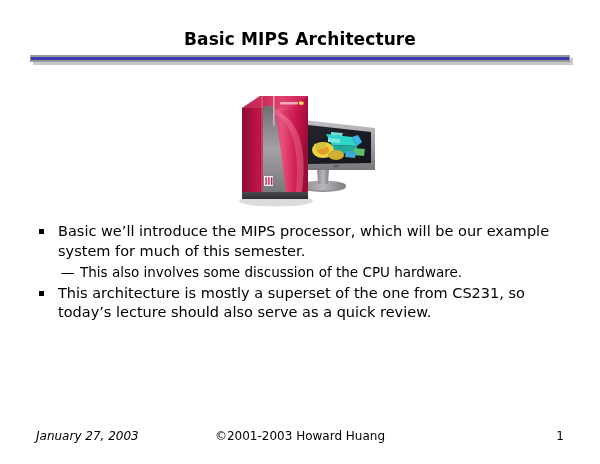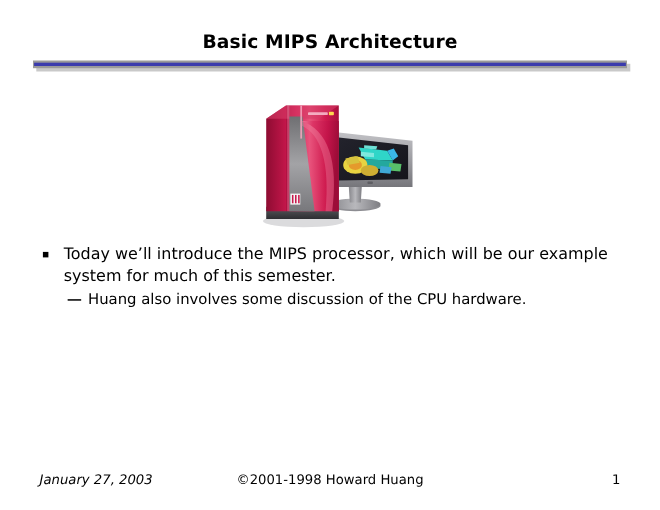--- a/index.html
+++ b/index.html
@@ -263,32 +263,36 @@
 
       <rect x="33" y="12" width="2" height="96" fill="#ffffff" opacity="0.18"></rect>
     </g>
   </svg>
 </div>
 
 <div id="body-content">
 
   <div class="bullet-l1">
     <span class="marker-sq"></span>
-    <span>Today we’ll introduce the MIPS processor, which will be our example system for much of this semester.</span>
+    <span>Basic we’ll introduce the MIPS processor, which will be our example system for much of this semester.</span>
   </div>
 
   <div class="bullet-l2">
     <span class="marker-dash">—</span>
   </div>
 
   <div class="bullet-l2">
     <span class="marker-dash">—</span>
-    <span>Huang also involves some discussion of the CPU hardware.</span>
-  </div>
-
+    <span>This also involves some discussion of the CPU hardware.</span>
+  </div>
+
+  <div class="bullet-l1">
+    <span class="marker-sq"></span>
+    <span>This architecture is mostly a superset of the one from CS231, so today’s lecture should also serve as a quick review.</span>
+  </div>
 
 </div>
 
 <div id="slide-footer">
   <span id="footer-date">January 27, 2003</span>
-  <span id="footer-copyright">©2001-1998 Howard Huang</span>
+  <span id="footer-copyright">©2001-2003 Howard Huang</span>
   <span id="footer-pagenum">1</span>
 </div>
 
 </body></html>

